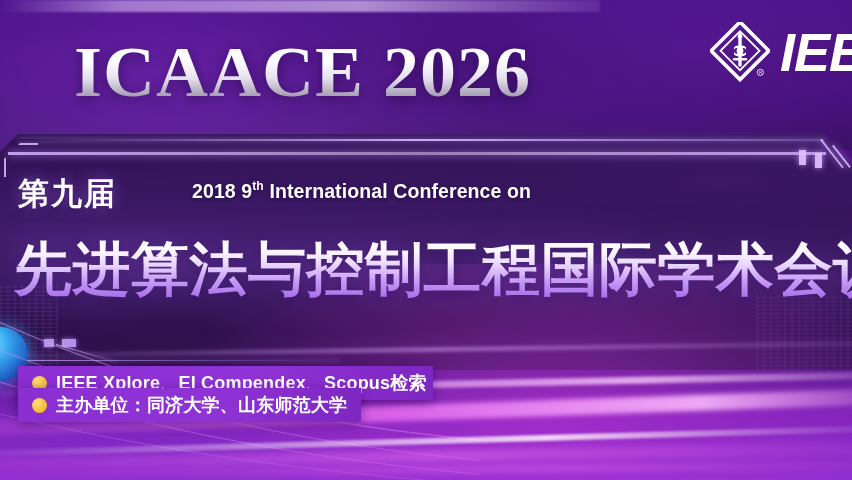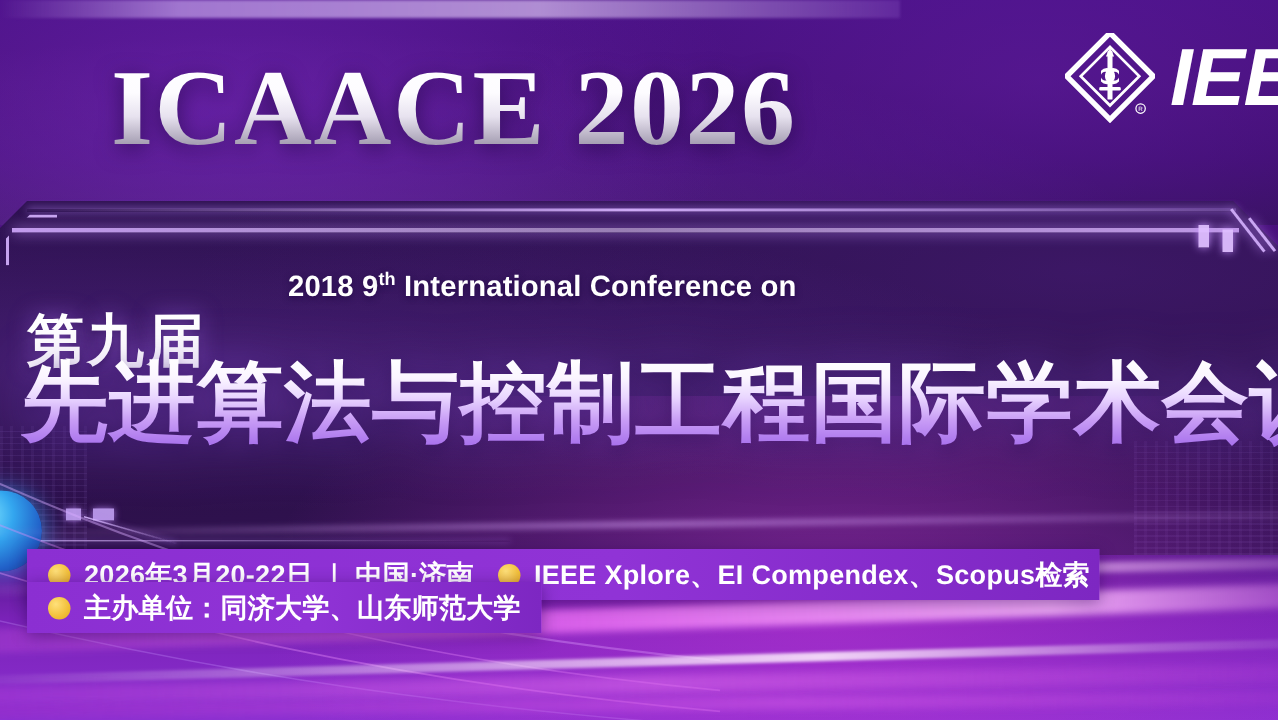--- a/index.html
+++ b/index.html
@@ -161,24 +161,23 @@
   .ieee-mark{ width:60px; height:60px; }
   .ieee-word{
     font-family:"Liberation Sans","DejaVu Sans",sans-serif;
     font-weight:700; font-style:italic; font-size:54px; line-height:1;
     color:#ffffff; letter-spacing:-1px;
   }
 
   
   .ninth{
     position:absolute; left:18px; top:178px;
-    font-size:38px; font-weight:700; line-height:1;
+    font-size:31px; font-weight:700; line-height:1;
     color:#ffffff; letter-spacing:2px;
     text-shadow:0 0 14px rgba(180,120,255,.55), 0 2px 5px rgba(25,0,55,.6);
-    margin-top:31px;
   }
   .en-lines{
     position:absolute; left:192px; top:178px;
     font-size:19.5px; font-weight:700; line-height:1.33;
     color:#ffffff; letter-spacing:.1px;
     text-shadow:0 1px 4px rgba(25,0,60,.65);
     white-space:nowrap;
   }
   .en-lines sup{ font-size:.62em; vertical-align:super; }
 
@@ -288,24 +287,20 @@
 
   <div class="en-lines">
     <div><span>2018 9</span><sup>th</sup><span> International Conference on</span></div>
   </div>
 
   <div class="cn-title">先进算法与控制工程国际学术会议</div>
 
   <div class="infobar ib-1">
     <div class="ib-group">
       <span class="dot"></span>
-      <span class="ib-text">2026年3月20-22日 ｜ 中国·济南</span>
-    </div>
-    <div class="ib-group">
-      <span class="dot"></span>
       <span class="ib-text">IEEE Xplore、EI Compendex、Scopus检索</span>
     </div>
   </div>
 
   <div class="infobar ib-2">
     <div class="ib-group">
       <span class="dot"></span>
       <span class="ib-text">主办单位：同济大学、山东师范大学</span>
     </div>
   </div>

